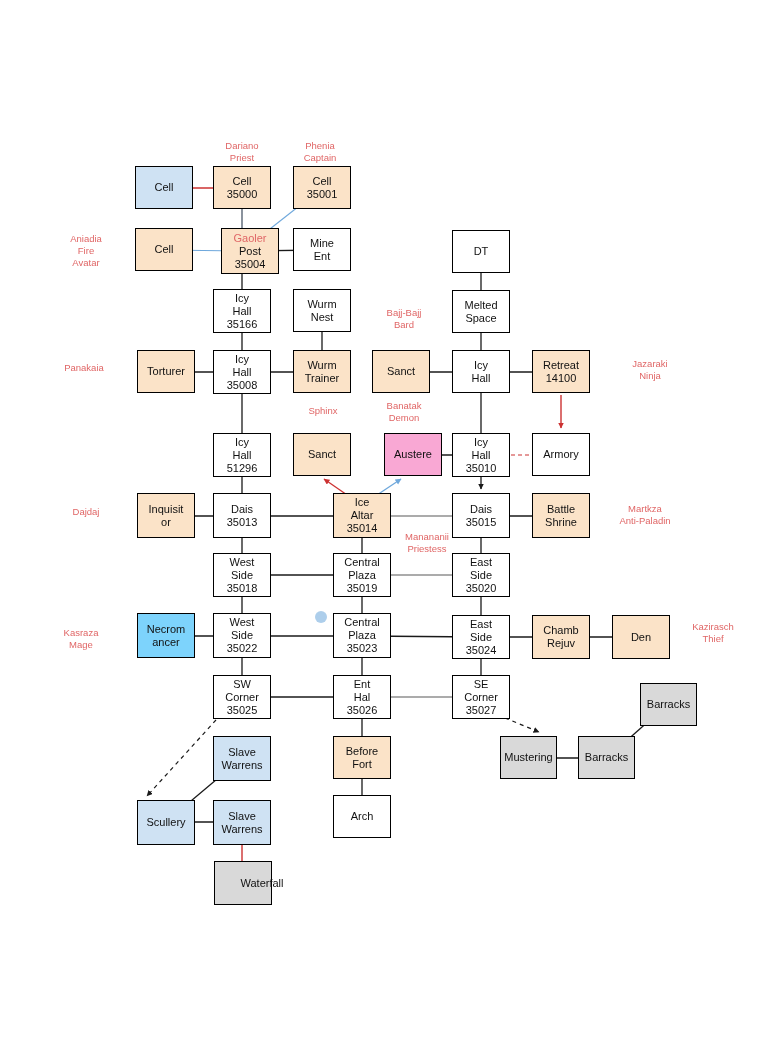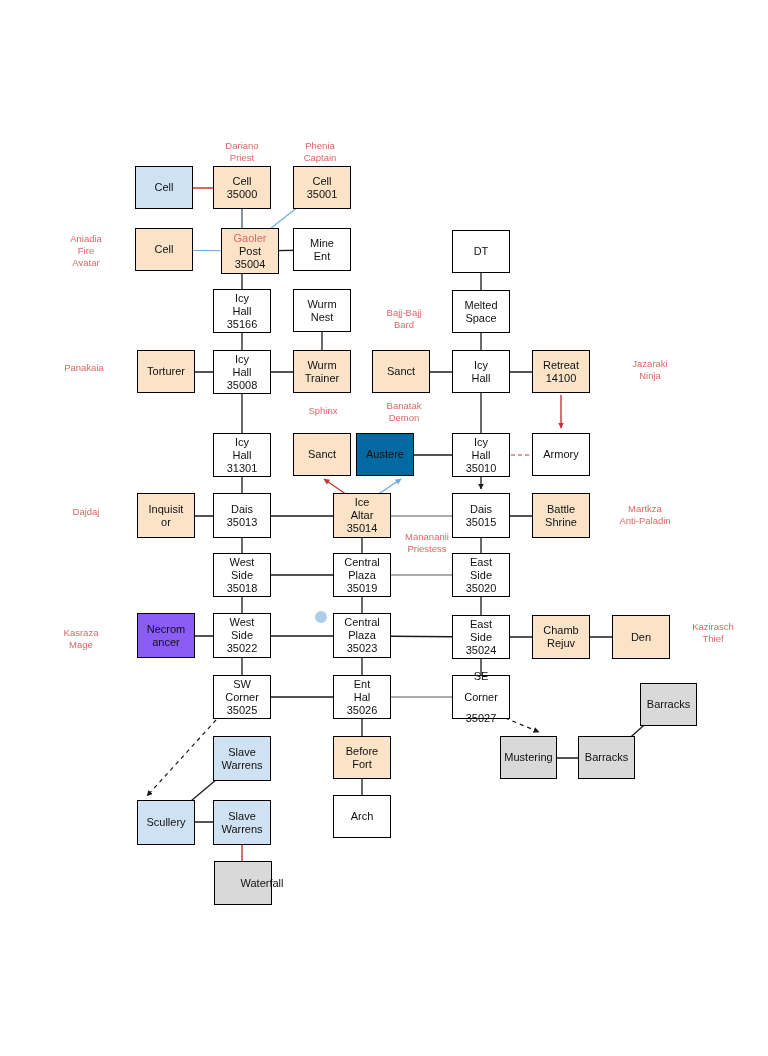--- a/index.html
+++ b/index.html
@@ -149,26 +149,26 @@
       <div class="nline" style="color: rgb(17, 17, 17);">Icy</div>
       <div class="nline" style="color: rgb(17, 17, 17);">Hall</div>
     </div>
     <div class="node" style="left: 532px; top: 350px; width: 58px; height: 43px; background: rgb(251, 227, 200);">
       <div class="nline" style="color: rgb(17, 17, 17);">Retreat</div>
       <div class="nline" style="color: rgb(17, 17, 17);">14100</div>
     </div>
     <div class="node" style="left: 213px; top: 433px; width: 58px; height: 44px; background: rgb(255, 255, 255);">
       <div class="nline" style="color: rgb(17, 17, 17);">Icy</div>
       <div class="nline" style="color: rgb(17, 17, 17);">Hall</div>
-      <div class="nline" style="color: rgb(17, 17, 17);">31301</div>
+      <div class="nline" style="color: rgb(17, 17, 17);">51296</div>
     </div>
     <div class="node" style="left: 293px; top: 433px; width: 58px; height: 43px; background: rgb(251, 227, 200);">
       <div class="nline" style="color: rgb(17, 17, 17);">Sanct</div>
     </div>
-    <div class="node" style="left: 356px; top: 433px; width: 58px; height: 43px; background: #0369a1;">
+    <div class="node" style="left: 384px; top: 433px; width: 58px; height: 43px; background: #f9a8d4;">
       <div class="nline" style="color: rgb(17, 17, 17);">Austere</div>
     </div>
     <div class="node" style="left: 452px; top: 433px; width: 58px; height: 44px; background: rgb(255, 255, 255);">
       <div class="nline" style="color: rgb(17, 17, 17);">Icy</div>
       <div class="nline" style="color: rgb(17, 17, 17);">Hall</div>
       <div class="nline" style="color: rgb(17, 17, 17);">35010</div>
     </div>
     <div class="node" style="left: 532px; top: 433px; width: 58px; height: 43px; background: rgb(255, 255, 255);">
       <div class="nline" style="color: rgb(17, 17, 17);">Armory</div>
     </div>
@@ -201,21 +201,21 @@
     <div class="node" style="left: 333px; top: 553px; width: 58px; height: 44px; background: rgb(255, 255, 255);">
       <div class="nline" style="color: rgb(17, 17, 17);">Central</div>
       <div class="nline" style="color: rgb(17, 17, 17);">Plaza</div>
       <div class="nline" style="color: rgb(17, 17, 17);">35019</div>
     </div>
     <div class="node" style="left: 452px; top: 553px; width: 58px; height: 44px; background: rgb(255, 255, 255);">
       <div class="nline" style="color: rgb(17, 17, 17);">East</div>
       <div class="nline" style="color: rgb(17, 17, 17);">Side</div>
       <div class="nline" style="color: rgb(17, 17, 17);">35020</div>
     </div>
-    <div class="node" style="left: 137px; top: 613px; width: 58px; height: 45px; background: #8b5cf6;">
+    <div class="node" style="left: 137px; top: 613px; width: 58px; height: 45px; background: #7dd3fc;">
       <div class="nline" style="color: rgb(17, 17, 17);">Necrom</div>
       <div class="nline" style="color: rgb(17, 17, 17);">ancer</div>
     </div>
     <div class="node" style="left: 213px; top: 613px; width: 58px; height: 45px; background: rgb(255, 255, 255);">
       <div class="nline" style="color: rgb(17, 17, 17);">West</div>
       <div class="nline" style="color: rgb(17, 17, 17);">Side</div>
       <div class="nline" style="color: rgb(17, 17, 17);">35022</div>
     </div>
     <div class="node" style="left: 333px; top: 613px; width: 58px; height: 45px; background: rgb(255, 255, 255);">
       <div class="nline" style="color: rgb(17, 17, 17);">Central</div>
@@ -237,21 +237,21 @@
     <div class="node" style="left: 213px; top: 675px; width: 58px; height: 44px; background: rgb(255, 255, 255);">
       <div class="nline" style="color: rgb(17, 17, 17);">SW</div>
       <div class="nline" style="color: rgb(17, 17, 17);">Corner</div>
       <div class="nline" style="color: rgb(17, 17, 17);">35025</div>
     </div>
     <div class="node" style="left: 333px; top: 675px; width: 58px; height: 44px; background: rgb(255, 255, 255);">
       <div class="nline" style="color: rgb(17, 17, 17);">Ent</div>
       <div class="nline" style="color: rgb(17, 17, 17);">Hal</div>
       <div class="nline" style="color: rgb(17, 17, 17);">35026</div>
     </div>
-    <div class="node" style="left: 452px; top: 675px; width: 58px; height: 44px; background: rgb(255, 255, 255); gap: 8px;">
+    <div class="node" style="left: 452px; top: 675px; width: 58px; height: 44px; background: rgb(255, 255, 255);">
       <div class="nline" style="color: rgb(17, 17, 17);">SE</div>
       <div class="nline" style="color: rgb(17, 17, 17);">Corner</div>
       <div class="nline" style="color: rgb(17, 17, 17);">35027</div>
     </div>
     <div class="node" style="left: 640px; top: 683px; width: 57px; height: 43px; background: rgb(217, 217, 217);">
       <div class="nline" style="color: rgb(17, 17, 17);">Barracks</div>
     </div>
     <div class="node" style="left: 213px; top: 736px; width: 58px; height: 45px; background: rgb(207, 226, 243);">
       <div class="nline" style="color: rgb(17, 17, 17);">Slave</div>
       <div class="nline" style="color: rgb(17, 17, 17);">Warrens</div>

